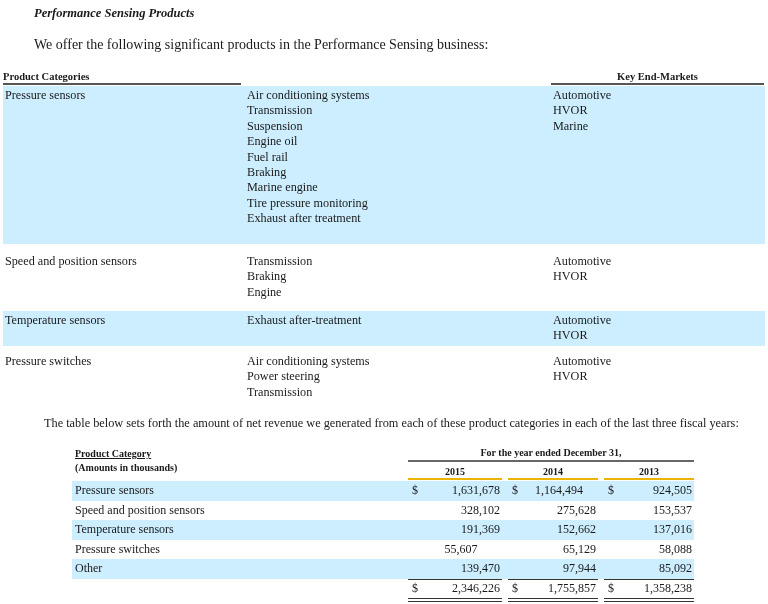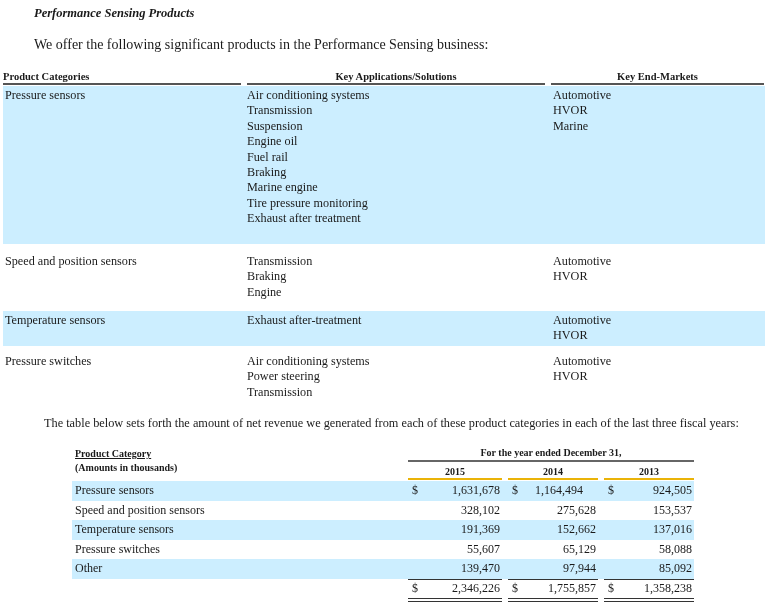--- a/index.html
+++ b/index.html
@@ -55,21 +55,20 @@
 </style>
 </head>
 <body>
 
 <div class="title">Performance Sensing Products</div>
 <div class="intro">We offer the following significant products in the Performance Sensing business:</div>
 
 <div class="t1">
   <div class="t1-head">
     <div class="h" style="left:0; width:238px;">Product Categories</div>
-    <div class="h" style="left:244px; width:298px; text-align:center;">Key Applications/Solutions</div>
     <div class="h" style="left:548px; width:213px; text-align:center;">Key End-Markets</div>
   </div>
 
   <div class="t1-row shade" style="height:158px; margin-top:2px;">
     <div class="c c1">Pressure sensors</div>
     <div class="c c2">
       <span class="line">Air conditioning systems</span>
       <span class="line">Transmission</span>
       <span class="line">Suspension</span>
       <span class="line">Engine oil</span>
@@ -155,21 +154,21 @@
 
   <div class="t2-row shade" style="top:76px;">
     <span class="lbl">Temperature sensors</span>
     <span class="val" style="left:350px; width:78px;">191,369</span>
     <span class="val" style="left:450px; width:74px;">152,662</span>
     <span class="val" style="left:546px; width:74px;">137,016</span>
   </div>
 
   <div class="t2-row" style="top:95.5px;">
     <span class="lbl">Pressure switches</span>
-    <span class="val" style="left:350px; width:78px;">55,607</span>
+    <span class="val" style="left:350px; width:78px;text-align:center;">55,607</span>
     <span class="val" style="left:450px; width:74px;">65,129</span>
     <span class="val" style="left:546px; width:74px;">58,088</span>
   </div>
 
   <div class="t2-row shade" style="top:115px;">
     <span class="lbl">Other</span>
     <span class="val" style="left:350px; width:78px;">139,470</span>
     <span class="val" style="left:450px; width:74px;">97,944</span>
     <span class="val" style="left:546px; width:74px;">85,092</span>
   </div>

